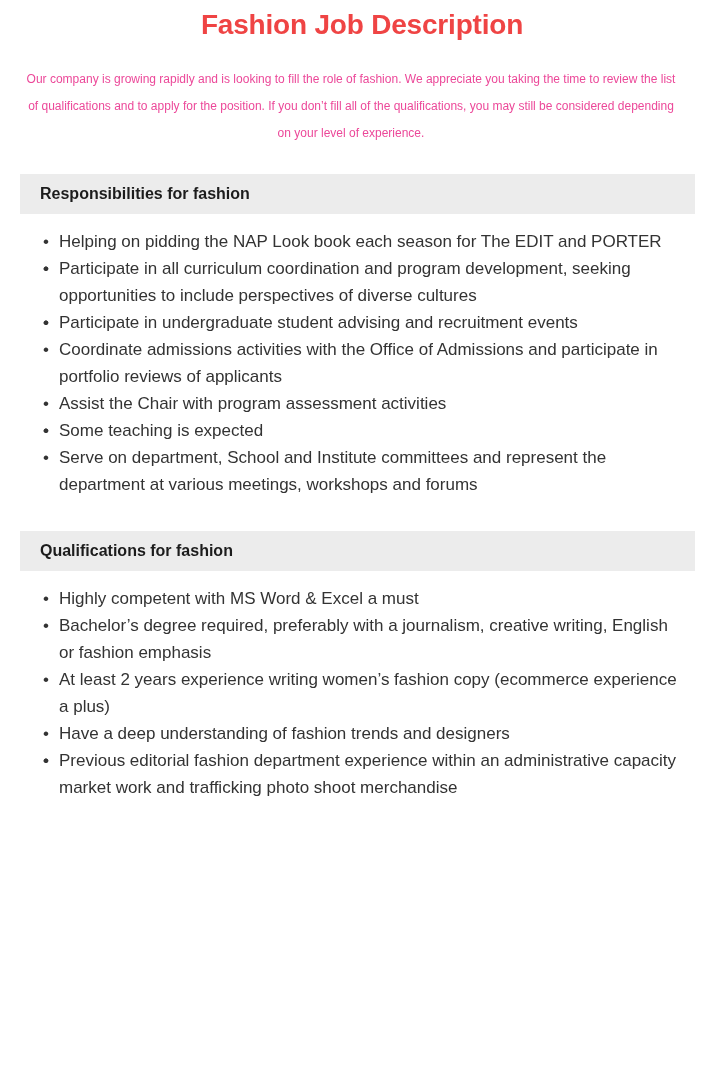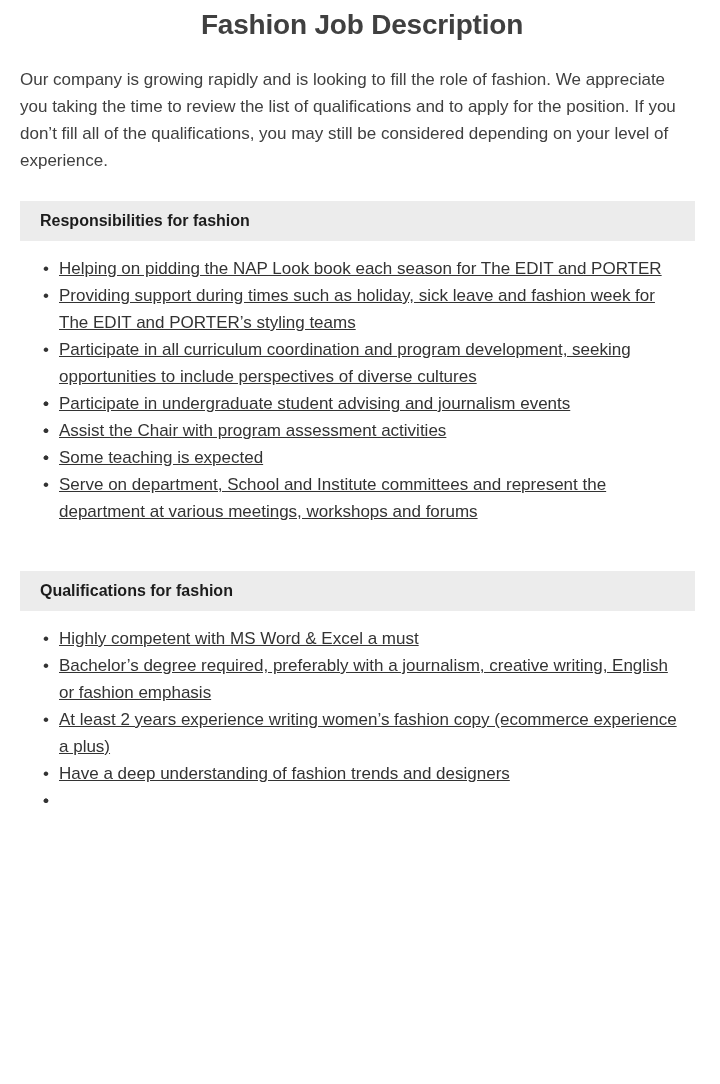--- a/index.html
+++ b/index.html
@@ -17,32 +17,32 @@
   .page {
     width: 720px;
     box-sizing: border-box;
     padding: 0;
   }
   .doc-title {
     font-size: 28px;
     font-weight: bold;
     text-align: center;
     letter-spacing: -0.2px;
-    color: #404040;
+    color: #ef4444;
     margin: 0;
     padding: 6px 20px 0 24px;
     line-height: 38px;
   }
   .intro {
-    font-size: 17px;
+    font-size: 12px;
     line-height: 27px;
-    color: #404040;
+    color: #ec4899;
     margin: 0;
     padding: 22px 38px 0 20px;
-    text-align: left;
+    text-align: center;
   }
   .section {
     margin: 0;
     padding: 0;
   }
   .section-header {
     background: #ececec;
     margin: 0 25px 0 20px;
     padding: 11px 0 11px 20px;
     box-sizing: border-box;
@@ -52,21 +52,21 @@
     font-size: 16px;
     font-weight: bold;
     color: #1c1c1c;
     line-height: 18px;
     display: block;
   }
   .section-responsibilities {
     margin-top: 27px;
   }
   .section-qualifications {
-    margin-top: 46px;
+    margin-top: 33px;
   }
   ul.item-list {
     list-style: none;
     margin: 0;
     padding: 0;
     padding-top: 14px;
   }
   ul.item-list li {
     position: relative;
     font-size: 17px;
@@ -79,21 +79,20 @@
   ul.item-list li .bullet {
     position: absolute;
     left: 43px;
     top: 0;
     line-height: 27px;
     font-size: 17px;
     color: #333333;
   }
   ul.item-list li .item-text {
     display: block;
-    text-decoration: underline;
   }
 </style>
 </head>
 <body>
 
 <div class="page">
 
   <h1 class="doc-title">Fashion Job Description</h1>
 
   <p class="intro">Our company is growing rapidly and is looking to fill the role of fashion. We appreciate you taking the time to review the list of qualifications and to apply for the position. If you don’t fill all of the qualifications, you may still be considered depending on your level of experience.</p>
@@ -102,35 +101,35 @@
     <div class="section-header">
       <span class="section-header-text">Responsibilities for fashion</span>
     </div>
     <ul class="item-list" id="responsibilities-list">
         <li>
           <span class="bullet">•</span>
           <span class="item-text">Helping on pidding the NAP Look book each season for The EDIT and PORTER</span>
         </li>
         <li>
           <span class="bullet">•</span>
-          <span class="item-text">Providing support during times such as holiday, sick leave and fashion week for The EDIT and PORTER’s styling teams</span>
         </li>
         <li>
           <span class="bullet">•</span>
           <span class="item-text">Participate in all curriculum coordination and program development, seeking opportunities to include perspectives of diverse cultures</span>
         </li>
         <li>
           <span class="bullet">•</span>
         </li>
         <li>
           <span class="bullet">•</span>
-          <span class="item-text">Participate in undergraduate student advising and journalism events</span>
+          <span class="item-text">Participate in undergraduate student advising and recruitment events</span>
         </li>
         <li>
           <span class="bullet">•</span>
+          <span class="item-text">Coordinate admissions activities with the Office of Admissions and participate in portfolio reviews of applicants</span>
         </li>
         <li>
           <span class="bullet">•</span>
           <span class="item-text">Assist the Chair with program assessment activities</span>
         </li>
         <li>
           <span class="bullet">•</span>
         </li>
         <li>
           <span class="bullet">•</span>
@@ -162,17 +161,18 @@
         </li>
         <li>
           <span class="bullet">•</span>
           <span class="item-text">Have a deep understanding of fashion trends and designers</span>
         </li>
         <li>
           <span class="bullet">•</span>
         </li>
         <li>
           <span class="bullet">•</span>
+          <span class="item-text">Previous editorial fashion department experience within an administrative capacity market work and trafficking photo shoot merchandise</span>
         </li>
       </ul>
   </div>
 
 </div>
 
 </body></html>

